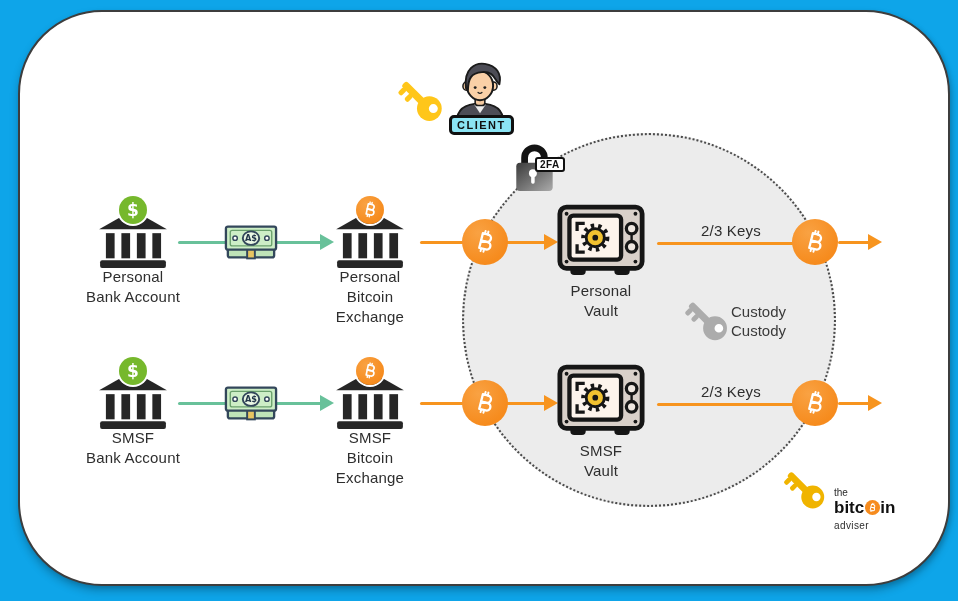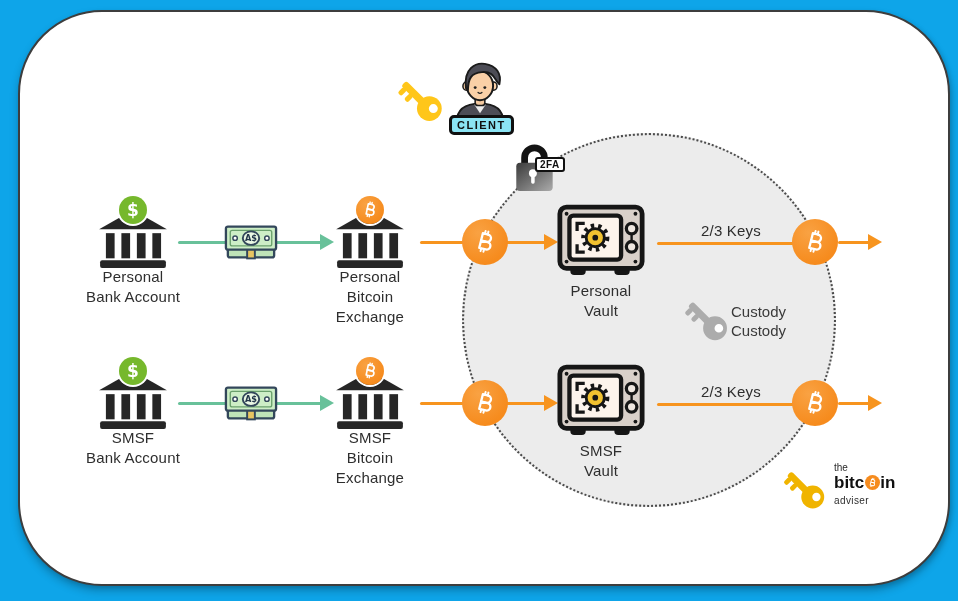--- a/index.html
+++ b/index.html
@@ -32,21 +32,21 @@
   
   .coin{width:46px;height:46px;border-radius:50%;background:radial-gradient(circle at 36% 30%,#f9a243,#f68b1d 72%);display:flex;align-items:center;justify-content:center;}
   .badge{width:28px;height:28px;border-radius:50%;display:flex;align-items:center;justify-content:center;box-shadow:0 0 0 2px #fff;}
   .badge-green{background:#76b82c;}
   .badge-orange{background:radial-gradient(circle at 36% 30%,#f9a243,#f68b1d 72%);}
   .badge .sym{color:#fff;font-weight:700;font-size:17px;font-family:"DejaVu Sans",sans-serif;line-height:1;}
   
   .tagbox{background:#8be4f4;border:3px solid #101010;border-radius:5px;padding:1px 5px;font-weight:800;font-size:11px;letter-spacing:1.5px;color:#101010;}
   .fa-badge{background:#fff;border:2px solid #111;border-radius:3px;padding:0 3px;font-weight:800;font-size:10px;color:#111;letter-spacing:.5px;}
   
-  .logo-the{font-size:10px;color:#2a2a2a;line-height:11px;}
+  .logo-the{font-size:10px;color:#2a2a2a;line-height:11px;margin-top:25px;}
   .logo-brand{font-size:17px;font-weight:800;color:#101010;line-height:19px;display:flex;align-items:center;}
   .logo-adviser{font-size:10px;color:#2e2e2e;line-height:17px;letter-spacing:.4px;}
   .logo-coin{display:inline-flex;width:15px;height:15px;border-radius:50%;background:#f68b1d;align-items:center;justify-content:center;margin:0 .5px;}
   svg{display:block;}
 </style>
 </head>
 <body>
 
 <div id="canvas">
 

